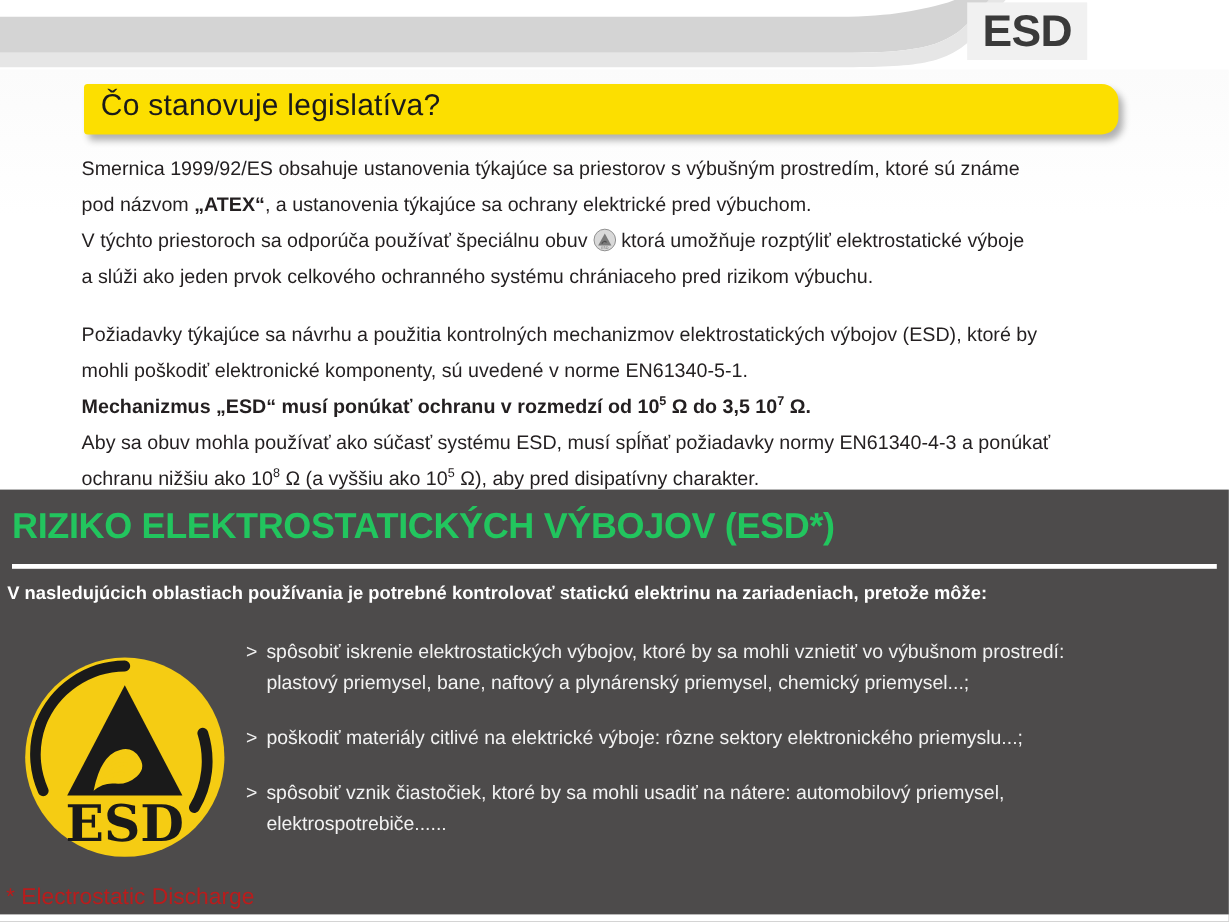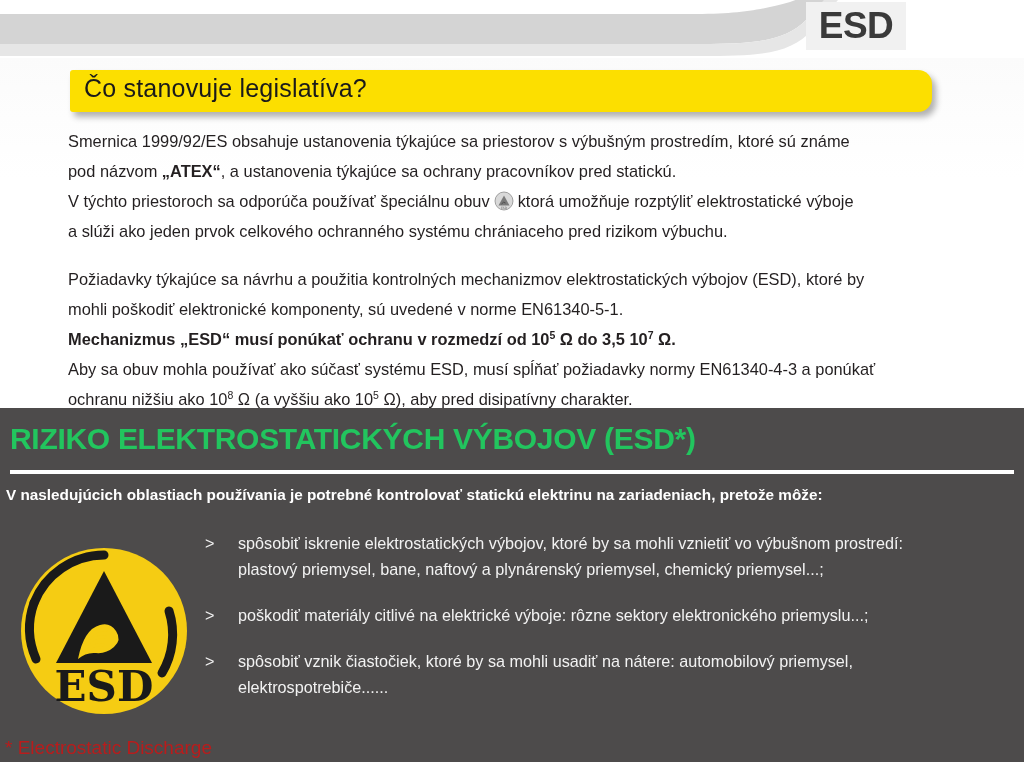--- a/index.html
+++ b/index.html
@@ -159,21 +159,21 @@
     font-size: 16.2px;
     line-height: 26px;
   }
   .bullet { position: relative; padding-left: 17px; }
   .bullet + .bullet { margin-top: 20px; }
   .bullet-marker {
     position: absolute;
     left: 0; top: 0;
     color: #f2f2f2;
   }
-  .bullet .line { display: block; white-space: nowrap; margin-left: 16px; }
+  .bullet .line { display: block; white-space: nowrap; }
 
   #footnote {
     position: absolute;
     left: 5px;
     top: 737px;
     font-size: 19px;
     color: #b91c1c;
     white-space: nowrap;
   }
   #footnote-strip {
@@ -211,21 +211,21 @@
 <div id="page-bg"></div>
 
 <div id="title-bar">
   <div id="title-bar-text">Čo stanovuje legislatíva?</div>
 </div>
 
 <div id="body-copy">
 
   <div class="para">
     <div class="line">Smernica 1999/92/ES obsahuje ustanovenia týkajúce sa priestorov s výbušným prostredím, ktoré sú známe</div>
-    <div class="line"><span>pod názvom </span><span class="b">„ATEX“</span><span>, a ustanovenia týkajúce sa ochrany pracovníkov pred statickú.</span></div>
+    <div class="line"><span>pod názvom </span><span class="b">„ATEX“</span><span>, a ustanovenia týkajúce sa ochrany elektrické pred výbuchom.</span></div>
     <div class="line"><span>V týchto priestoroch sa odporúča používať špeciálnu obuv</span><span class="inline-esd"><svg viewBox="0 0 40 40">
             <circle cx="20" cy="20" r="18" fill="#d9d9d9" stroke="#8c8c8c" stroke-width="1.6"></circle>
             <path d="M9 29 L20 9 L31 29 Z" fill="#7a7a7a"></path>
             <path d="M15 26 q4 -6 8 -2" stroke="#4d4d4d" stroke-width="2" fill="none"></path>
             <text x="20" y="35" font-size="6" text-anchor="middle" fill="#6e6e6e" font-family="DejaVu Sans, sans-serif">ESD</text>
           </svg></span><span>ktorá umožňuje rozptýliť elektrostatické výboje</span></div>
     <div class="line">a slúži ako jeden prvok celkového ochranného systému chrániaceho pred rizikom výbuchu.</div>
   </div>
 
   <div class="para">

